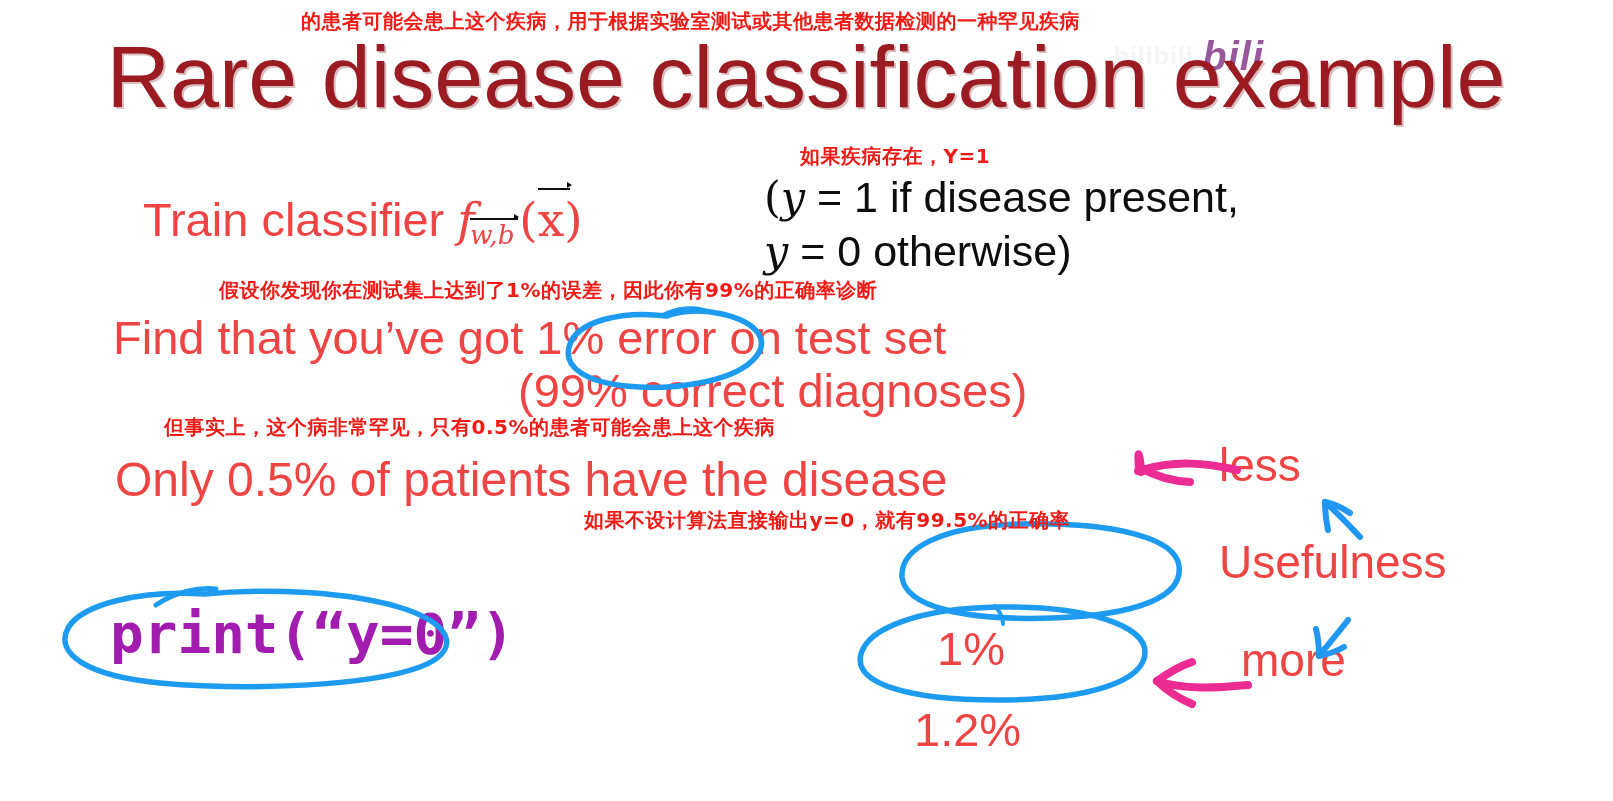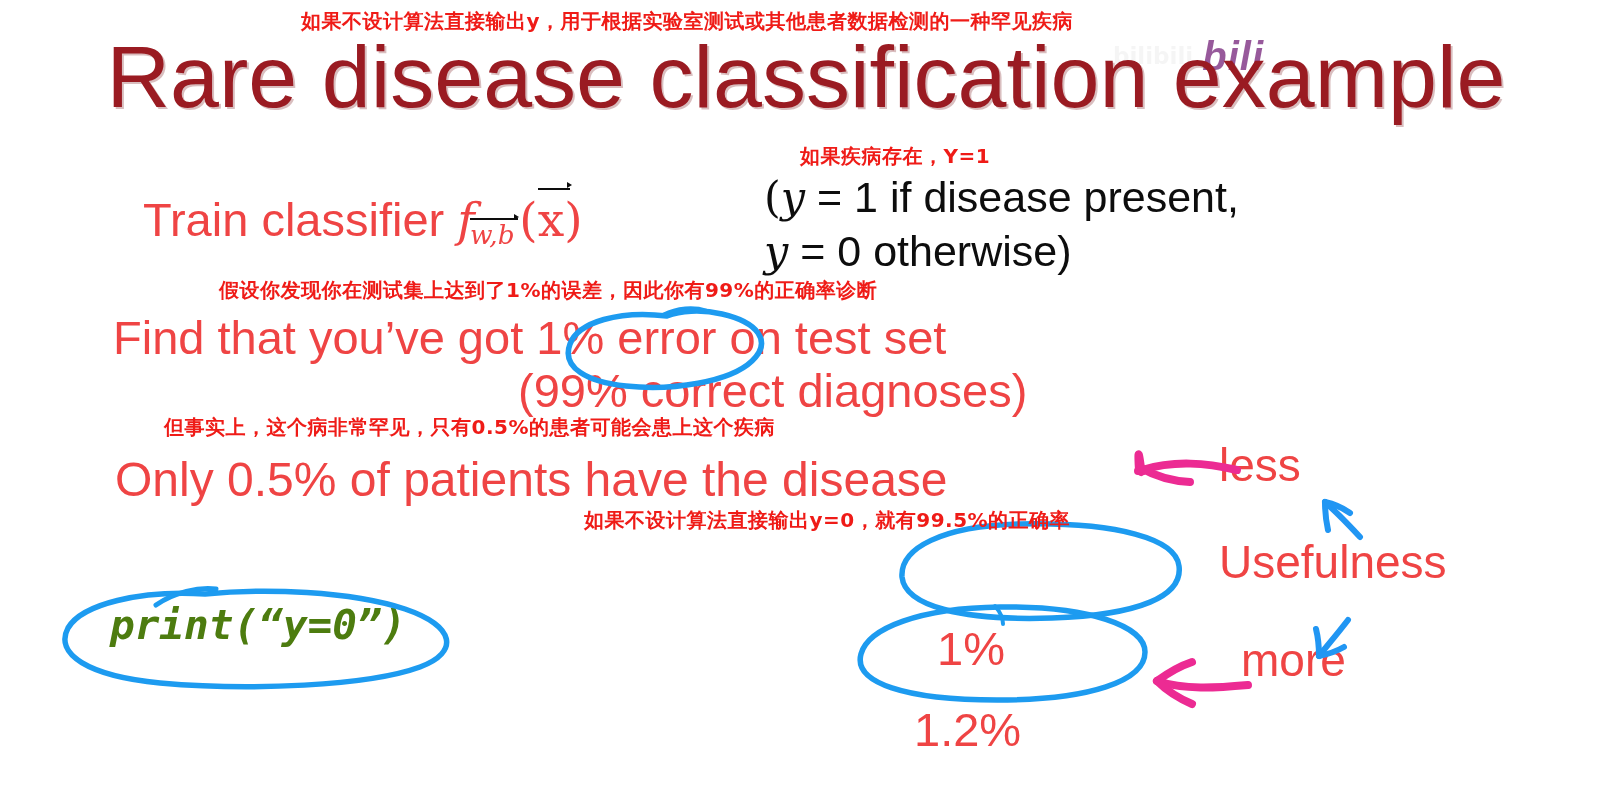--- a/index.html
+++ b/index.html
@@ -151,25 +151,24 @@
   }
   #eq-block .sans { font-family: "Liberation Sans", sans-serif; text-align: right; }
 
   
   #print-code {
     position: absolute;
     left: 110px;
     top: 601px;
     font-family: "DejaVu Sans Mono", monospace;
     font-weight: 700;
-    font-size: 41px;
-    color: #4d7c0f;
+    font-size: 56px;
+    color: #a21caf;
     white-space: nowrap;
     z-index: 25;
-    font-style: italic;
   }
 
   
   #ink {
     position: absolute;
     left: 0;
     top: 0;
     width: 1613px;
     height: 801px;
     z-index: 30;
@@ -179,21 +178,21 @@
 </head>
 <body>
 
 <div id="slide">
 
   <div id="watermark">
     <span class="wm-text">bilibili</span>
     <span class="wm-logo">bili</span>
   </div>
 
-  <div class="anno" style="left:301px; top:8px;">如果不设计算法直接输出y，用于根据实验室测试或其他患者数据检测的一种罕见疾病</div>
+  <div class="anno" style="left:301px; top:8px;">的患者可能会患上这个疾病，用于根据实验室测试或其他患者数据检测的一种罕见疾病</div>
 
   <div id="title">Rare disease classification example</div>
 
   <div class="body-line t-train">
     <span>Train classifier </span><span class="fsub"><span class="mathi">f</span><span class="sub-wb vecbar">w,b</span></span><span class="mathr">(</span><span class="mathr vecbar">x</span><span class="mathr">)</span>
   </div>
 
   <div class="anno" style="left:800px; top:143px;">如果疾病存在，Y=1</div>
 
   <div id="eq-block">

